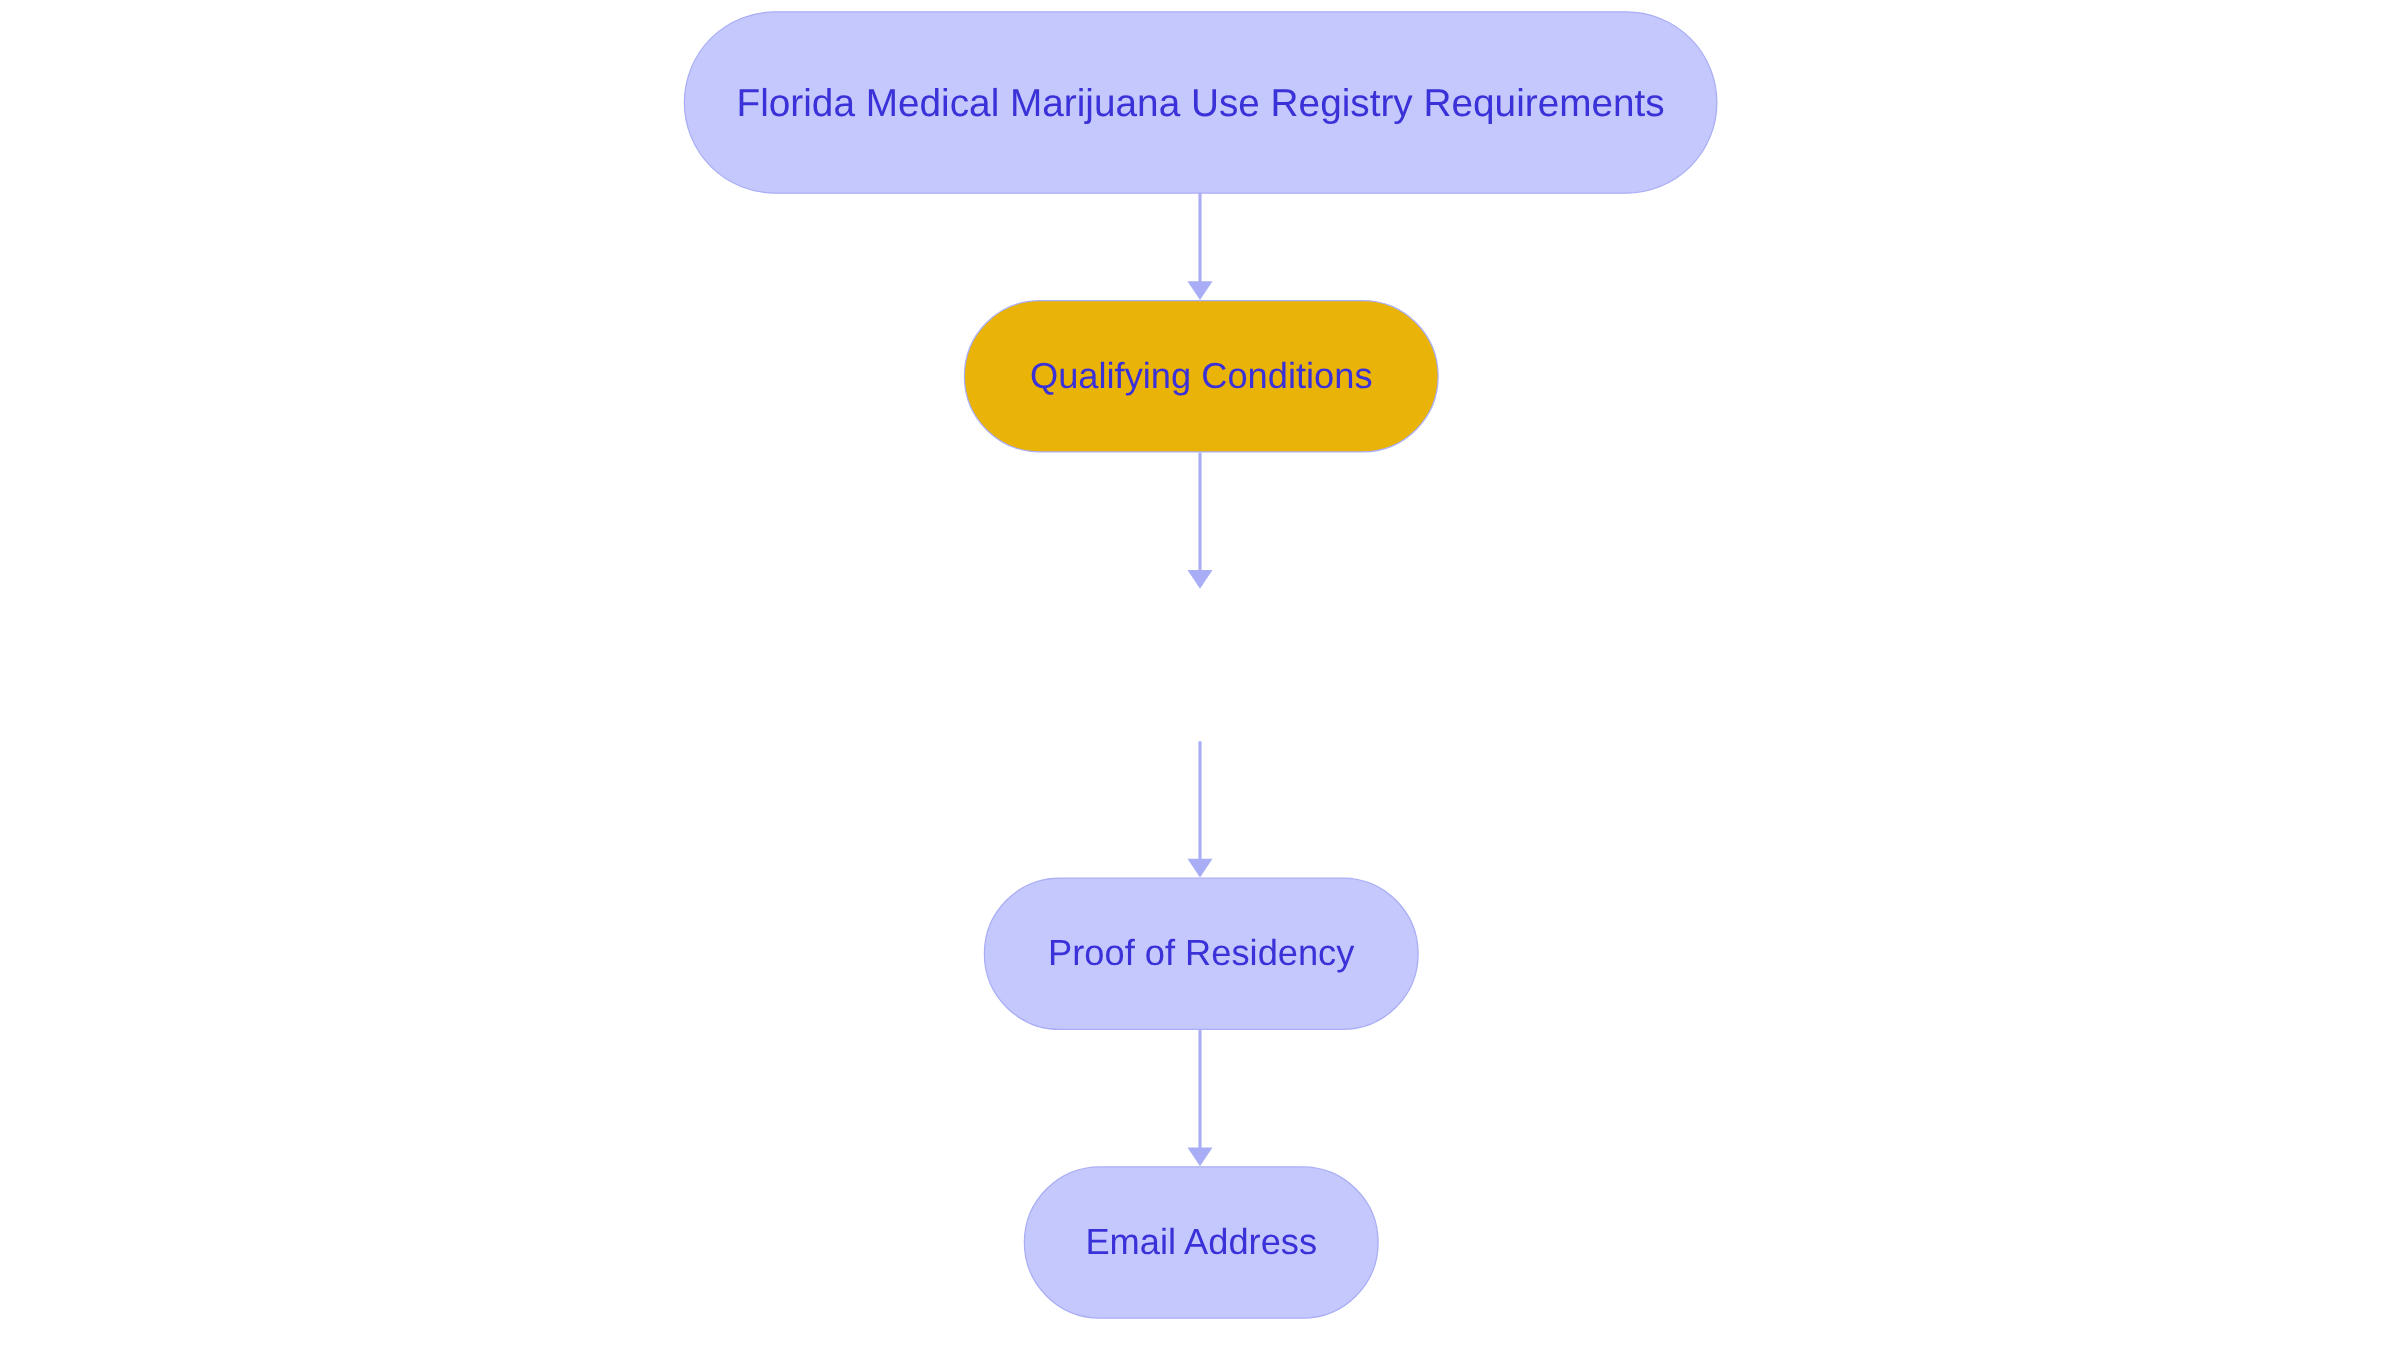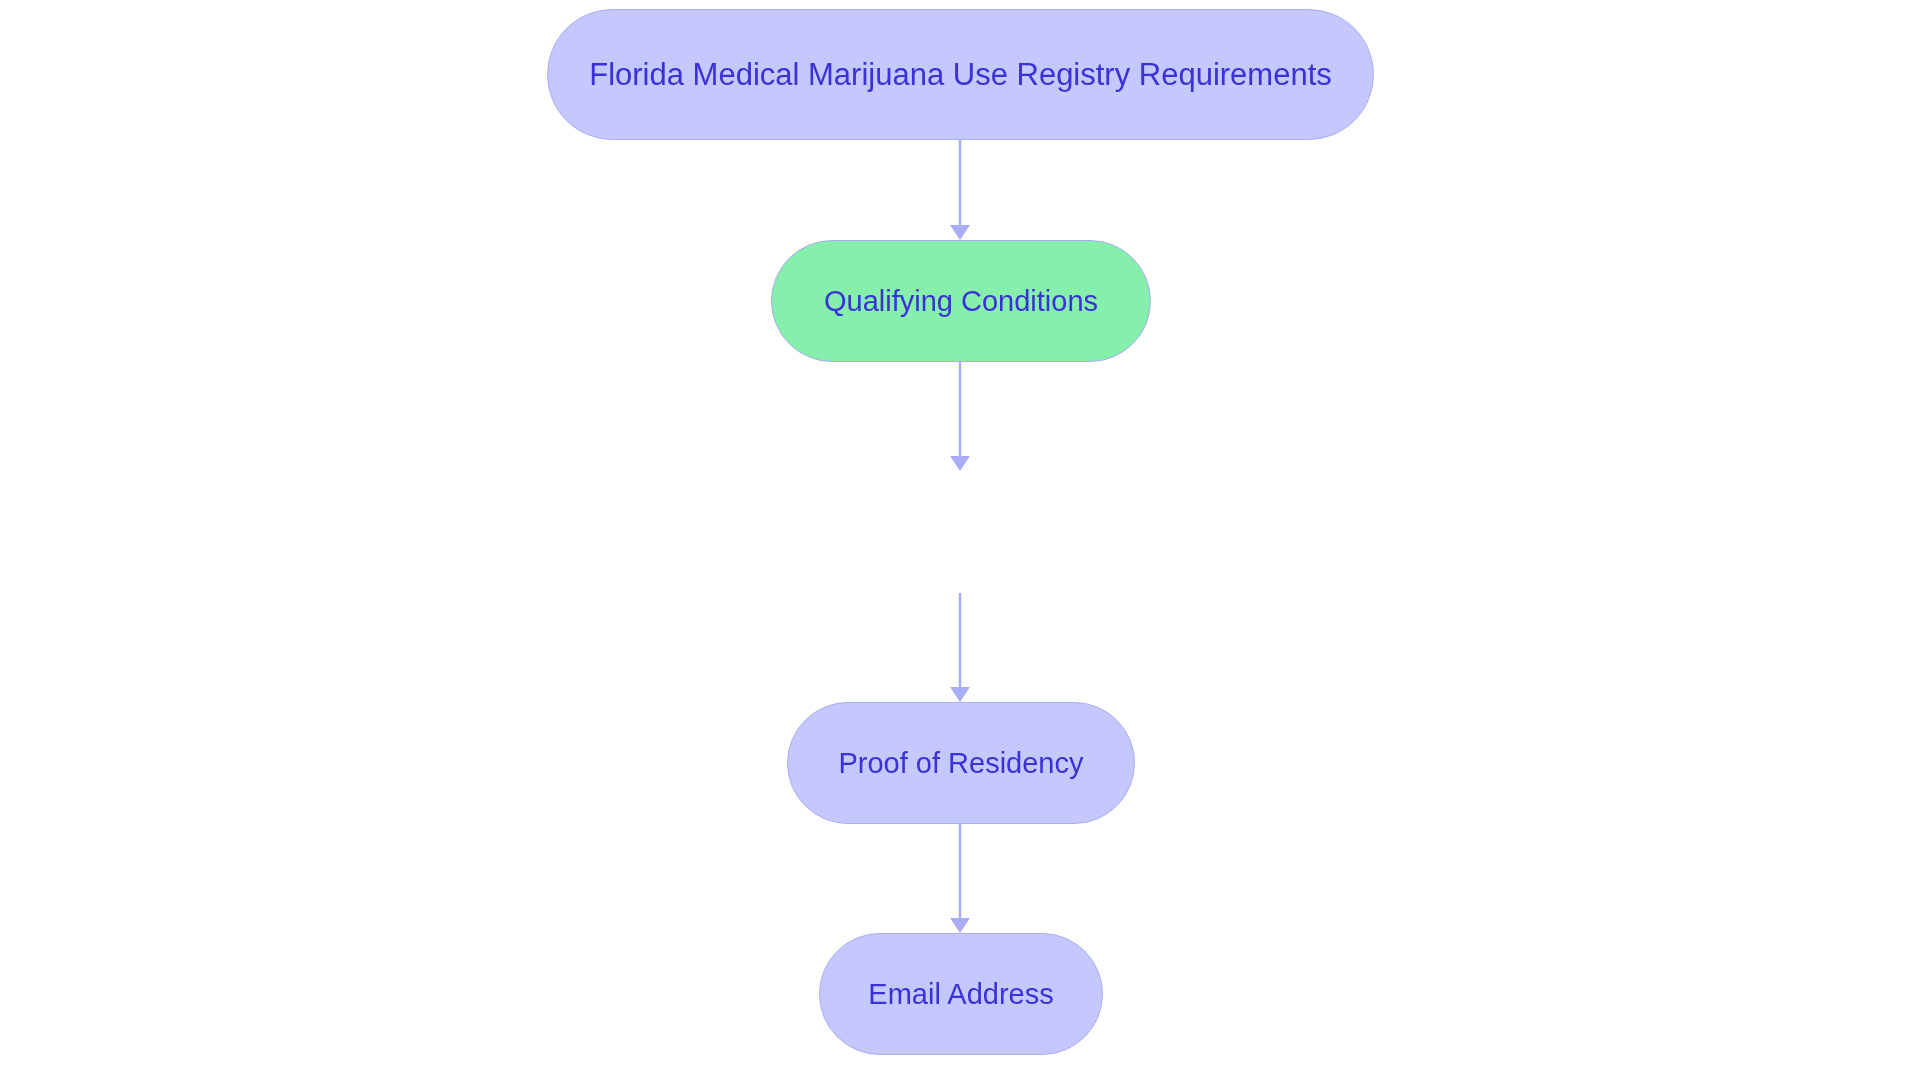--- a/index.html
+++ b/index.html
@@ -60,24 +60,24 @@
       <polygon points="10,94 30,94 20,109"></polygon>
     </svg>
     <svg class="connector" width="40" height="109" style="left: 940px; top: 593px;">
       <line x1="20" y1="0" x2="20" y2="96"></line>
       <polygon points="10,94 30,94 20,109"></polygon>
     </svg>
     <svg class="connector" width="40" height="109" style="left: 940px; top: 824px;">
       <line x1="20" y1="0" x2="20" y2="96"></line>
       <polygon points="10,94 30,94 20,109"></polygon>
     </svg>
-    <div class="node" style="left: 547px; top: 9px; width: 827px; height: 131px; font-size: 31px; background: rgb(197, 200, 252); border-color: rgb(169, 173, 245); color: rgb(58, 49, 216);">
+    <div class="node" style="left: 547px; top: 9px; width: 827px; height: 146px; font-size: 31px; background: rgb(197, 200, 252); border-color: rgb(169, 173, 245); color: rgb(58, 49, 216);">
       <span class="node-label">Florida Medical Marijuana Use Registry Requirements</span>
     </div>
-    <div class="node" style="left: 771px; top: 240px; width: 380px; height: 122px; font-size: 29px; background: #86efac; border-color: rgb(169, 173, 245); color: rgb(58, 49, 216);">
+    <div class="node" style="left: 771px; top: 240px; width: 380px; height: 122px; font-size: 29px; background: #eab308; border-color: rgb(169, 173, 245); color: rgb(58, 49, 216);">
       <span class="node-label">Qualifying Conditions</span>
     </div>
     <div class="node" style="left: 787px; top: 702px; width: 348px; height: 122px; font-size: 29px; background: rgb(197, 200, 252); border-color: rgb(169, 173, 245); color: rgb(58, 49, 216);">
       <span class="node-label">Proof of Residency</span>
     </div>
     <div class="node" style="left: 819px; top: 933px; width: 284px; height: 122px; font-size: 29px; background: rgb(197, 200, 252); border-color: rgb(169, 173, 245); color: rgb(58, 49, 216);">
       <span class="node-label">Email Address</span>
     </div>
   </div>
 

